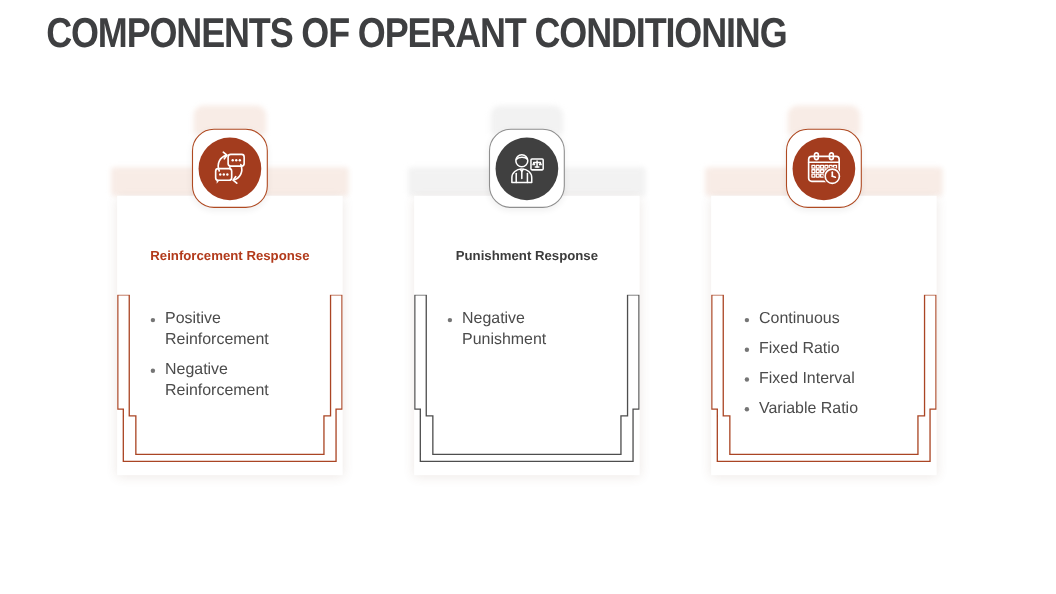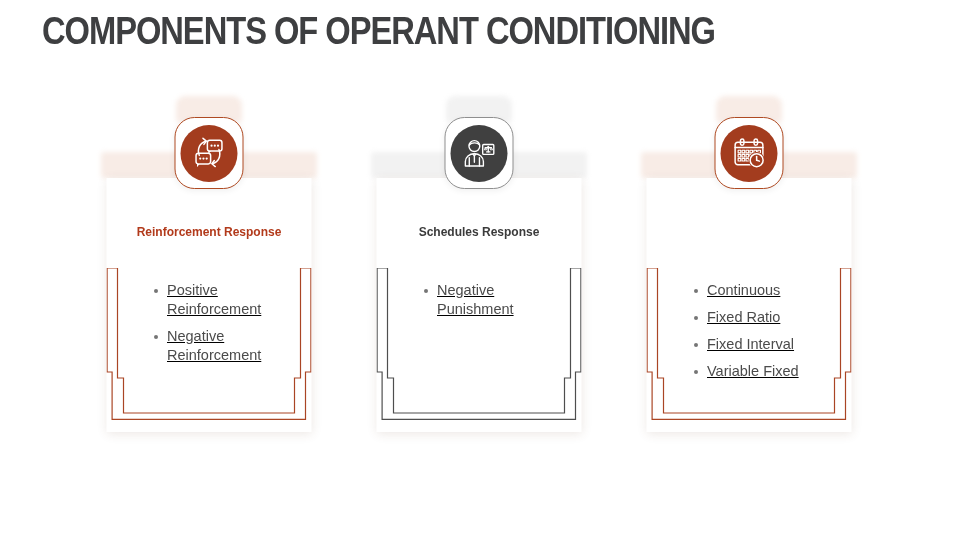--- a/index.html
+++ b/index.html
@@ -42,22 +42,22 @@
     display:flex; align-items:center; justify-content:center;
   }
   .icon-circle svg { width:37px; height:37px; stroke:#fff; }
   .heading {
     top:130px; width:172px; margin:0; text-align:center;
     font-size:12px; line-height:24px; font-weight:bold;
     color:var(--heading,#B23A1B); z-index:4;
   }
   .bracket { top:178px; width:205px; height:152px; z-index:2; color:var(--bracket,#AA4524); }
   .items {
-    position:absolute; top:191px; left:55px; width:165px;
-    margin:0; padding:0; list-style:none; z-index:4;text-decoration:underline;
+    position:absolute; top:191px; left:38px; width:165px;
+    margin:0; padding:0; list-style:none; z-index:4;
   }
   .items li {
     display:flex; gap:9px; margin-bottom:8px;
     font-size:14.5px; line-height:19px; color:var(--body-text,#4B4B4B);
   }
   .dot {
     width:4px; height:4px; border-radius:50%;
     background:var(--dot-color,#757575); margin-top:7.5px; flex:none;
   }
   .li-text { max-width:120px; }
@@ -127,21 +127,21 @@
           <path d="M12,18 V23.6"></path>
           <rect x="19.2" y="8.2" width="9.6" height="8.6" rx="0.8" fill="var(--accent)"></rect>
           <path d="M24,9.8 V14.6"></path>
           <path d="M21.4,11 H26.6"></path>
           <path d="M21.4,11 L20.6,12.8 L22.2,12.8 Z" stroke-width="0.8"></path>
           <path d="M26.6,11 L25.8,12.8 L27.4,12.8 Z" stroke-width="0.8"></path>
           <path d="M22.6,14.6 H25.4"></path>
         </svg>
       </div>
     </div>
-    <h2 class="cx heading">Schedules Response</h2>
+    <h2 class="cx heading">Punishment Response</h2>
     <ul class="items">
         <li>
           <span class="dot"></span>
           <span class="li-text">Negative Punishment</span>
         </li>
       </ul>
   </div>
 
   <div class="column col-2" style="--accent: #A33C1E; --heading: #B23A1B; --soft: #F8ECE6; --border: #AF4A22; --bracket: #AA4524;">
     <div class="cx tab"></div>
@@ -187,17 +187,17 @@
         <li>
           <span class="dot"></span>
           <span class="li-text">Fixed Ratio</span>
         </li>
         <li>
           <span class="dot"></span>
           <span class="li-text">Fixed Interval</span>
         </li>
         <li>
           <span class="dot"></span>
-          <span class="li-text">Variable Fixed</span>
+          <span class="li-text">Variable Ratio</span>
         </li>
       </ul>
   </div>
 </div>
 
 </body></html>

